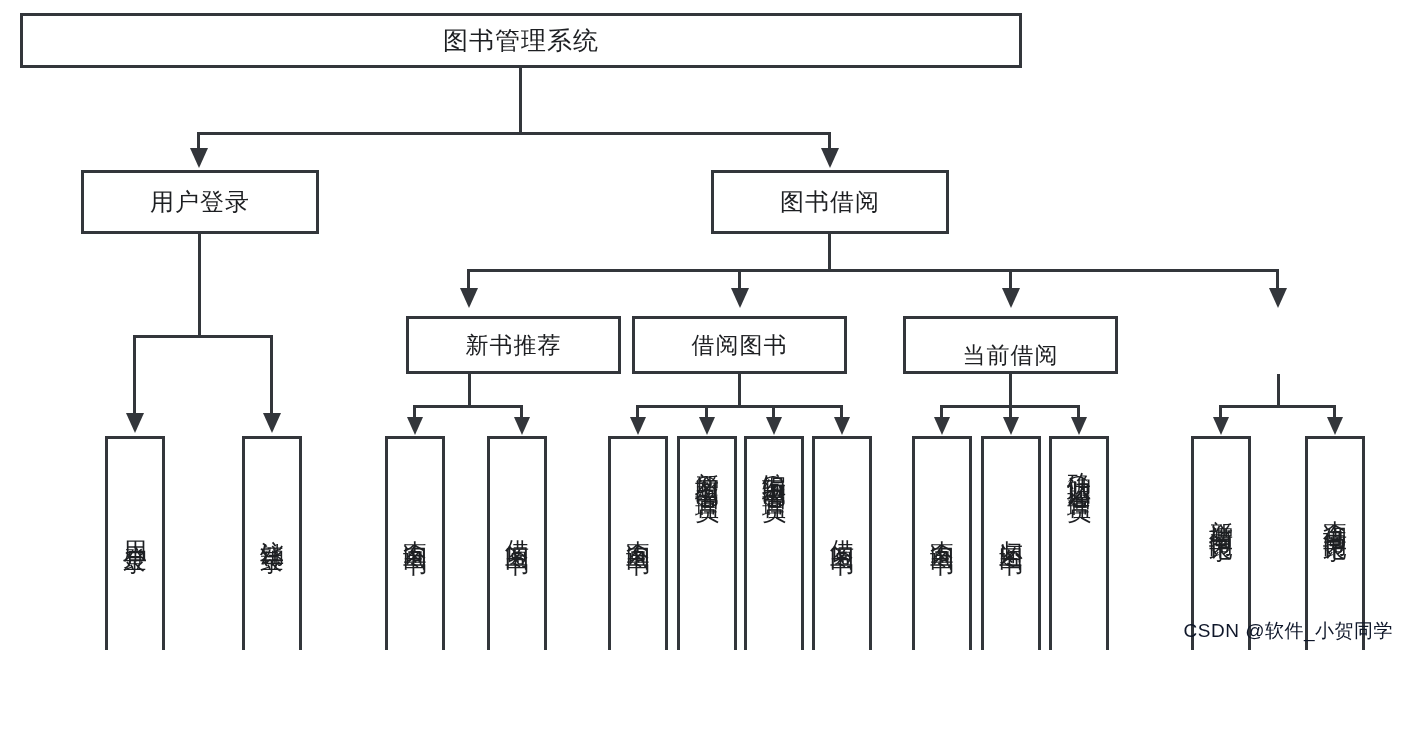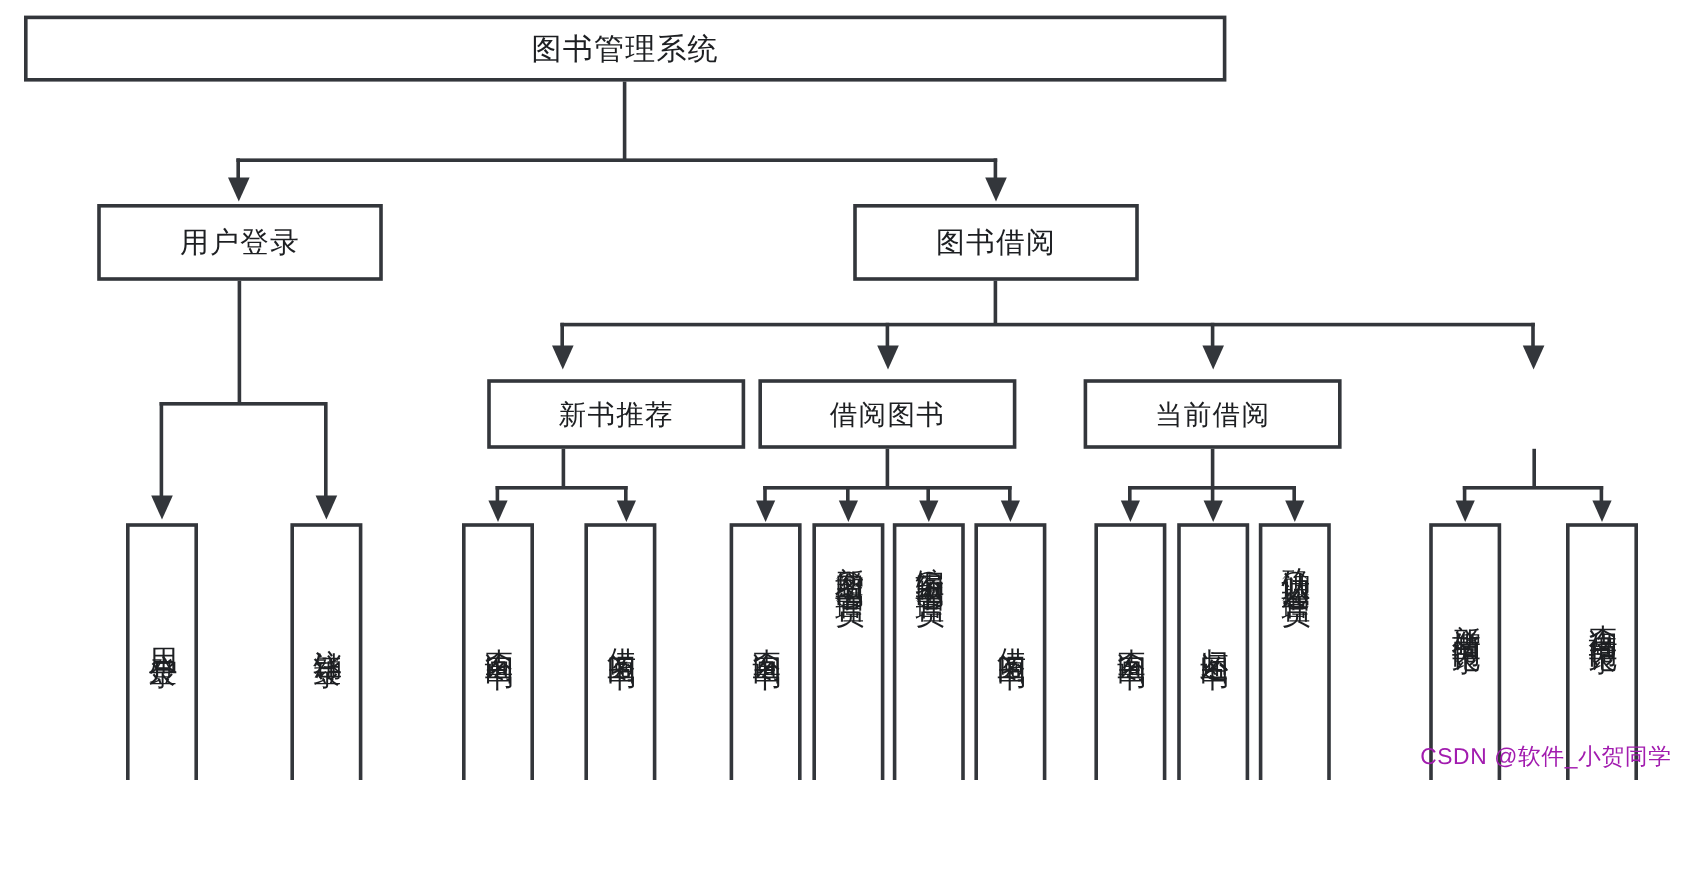--- a/index.html
+++ b/index.html
@@ -73,21 +73,21 @@
     border-left:8px solid transparent;
     border-right:8px solid transparent;
     border-top:18px solid #33363b;
   }
   
   #watermark{
     position:absolute;
     right:12px;
     bottom:6px;
     font-size:19px;
-    color:#a21caf;
+    color:#0f172a;
     letter-spacing:0.5px;
     white-space:nowrap;
     user-select:none;
   }
 </style>
 </head>
 <body>
 
 <div id="canvas">
 
@@ -126,21 +126,21 @@
   <div class="arrow" style="left:1002px; top:288px;"></div>
   <div class="ln v" style="left:1276px; top:269px; width:3px; height:22px;"></div>
   <div class="arrow" style="left:1269px; top:288px;"></div>
 
   <div class="node lvl3" style="left:362px; top:316px; width:215px; height:58px;margin-left:44px;">
     <span class="lbl">新书推荐</span>
   </div>
   <div class="node lvl3" style="left:632px; top:316px; width:215px; height:58px;">
     <span class="lbl">借阅图书</span>
   </div>
-  <div class="node lvl3" style="left:903px; top:316px; width:215px; height:58px;">
+  <div class="node lvl3" style="left:903px; top:316px; width:215px; height:58px;align-items:flex-end;">
     <span class="lbl">当前借阅</span>
   </div>
 
   <div class="ln v" style="left:468px; top:374px; width:3px; height:33px;"></div>
   <div class="ln h" style="left:413px; top:405px; width:110px; height:3px;"></div>
   <div class="ln v" style="left:413px; top:405px; width:3px; height:14px;"></div>
   <div class="arrow sm" style="left:407px; top:417px;"></div>
   <div class="ln v" style="left:520px; top:405px; width:3px; height:14px;"></div>
   <div class="arrow sm" style="left:514px; top:417px;"></div>
 

